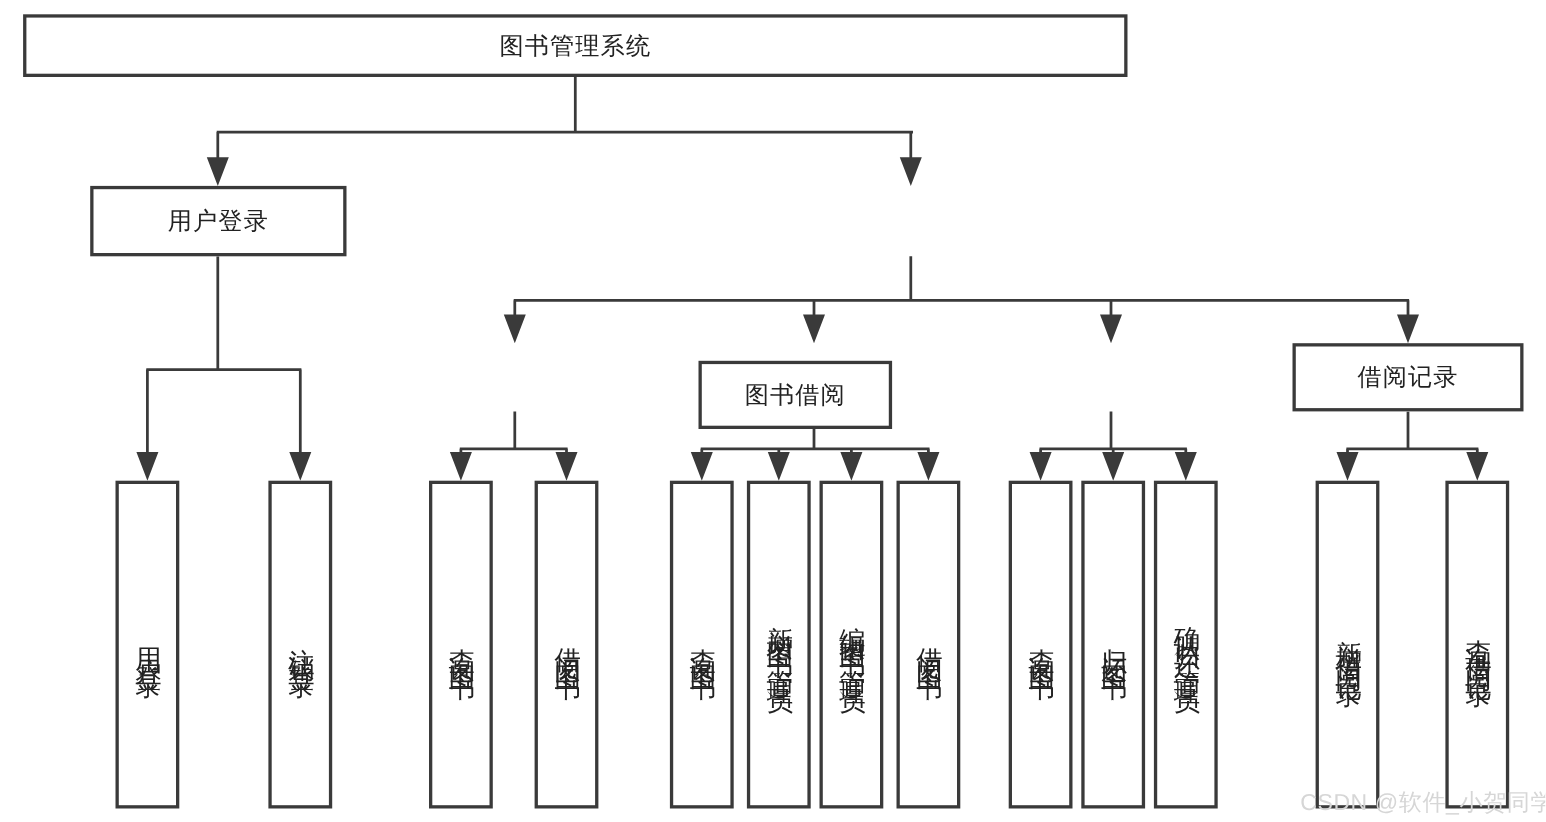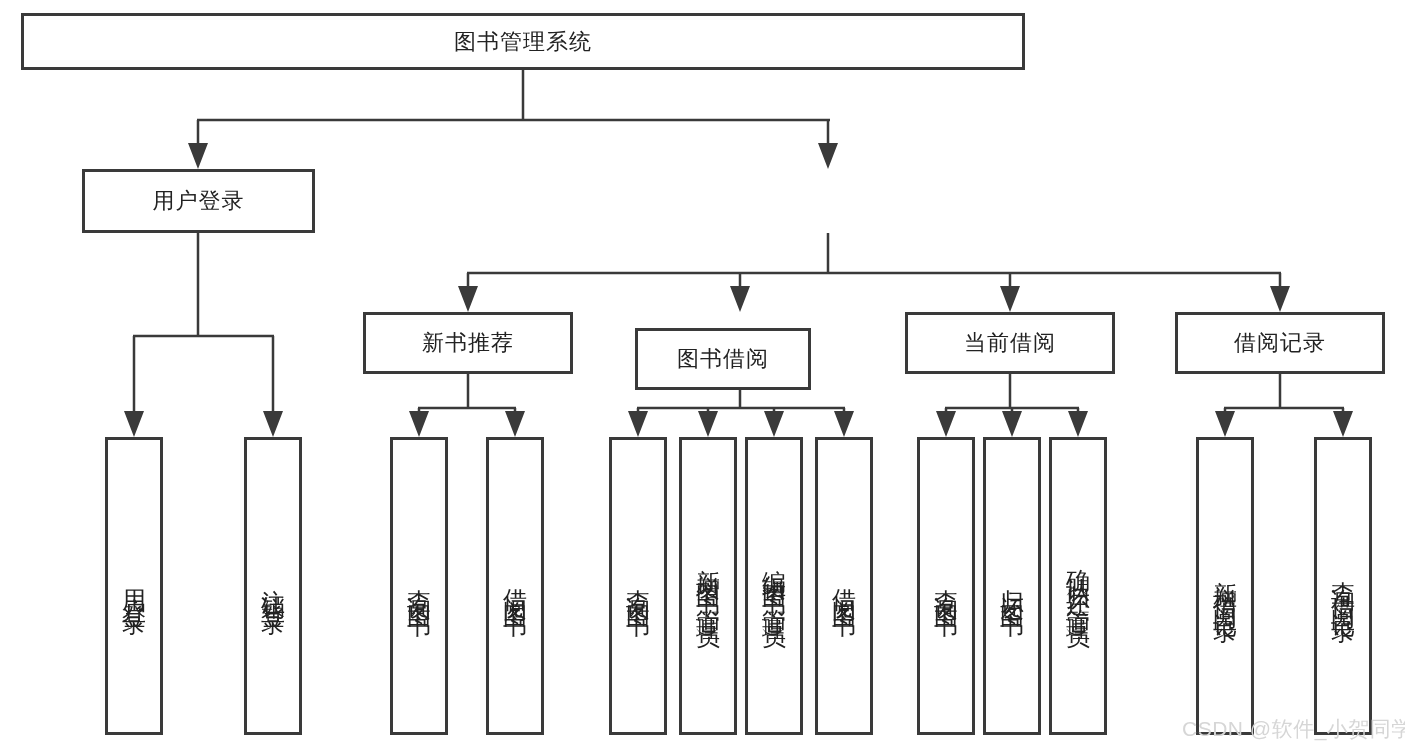--- a/index.html
+++ b/index.html
@@ -88,28 +88,22 @@
   </svg>
 
   <div class="box hbox n-root">
     <span>图书管理系统</span>
   </div>
 
   <div class="box hbox n-b0">
     <span>用户登录</span>
   </div>
 
-  <div class="box hbox n-s0">
-    <span>新书推荐</span>
-  </div>
   <div class="box hbox n-s1">
     <span>图书借阅</span>
-  </div>
-  <div class="box hbox n-s2">
-    <span>当前借阅</span>
   </div>
   <div class="box hbox n-s3">
     <span>借阅记录</span>
   </div>
 
   <div class="box vbox leaf l-g1a">
     <span class="vtext">用户登录</span>
   </div>
   <div class="box vbox leaf l-g1b">
     <span class="vtext">注销登录</span>

